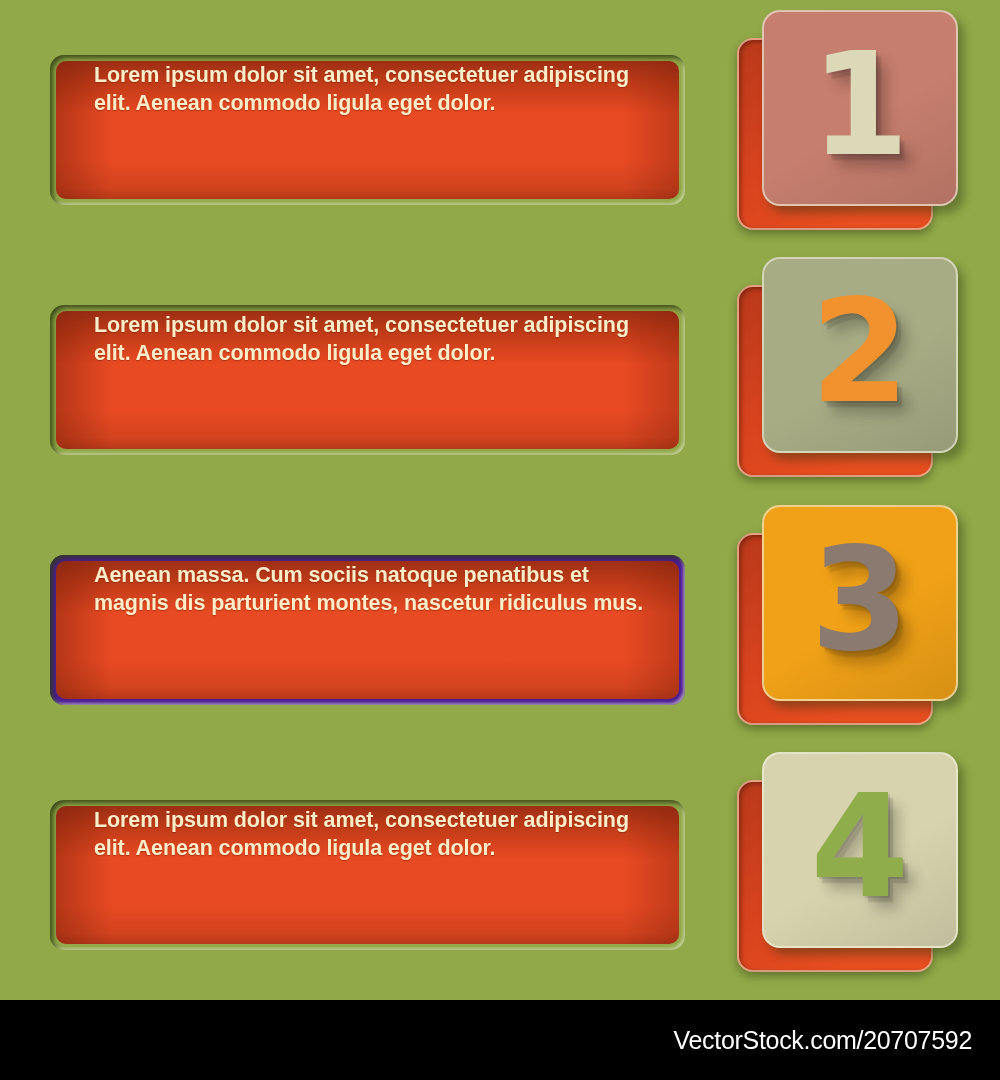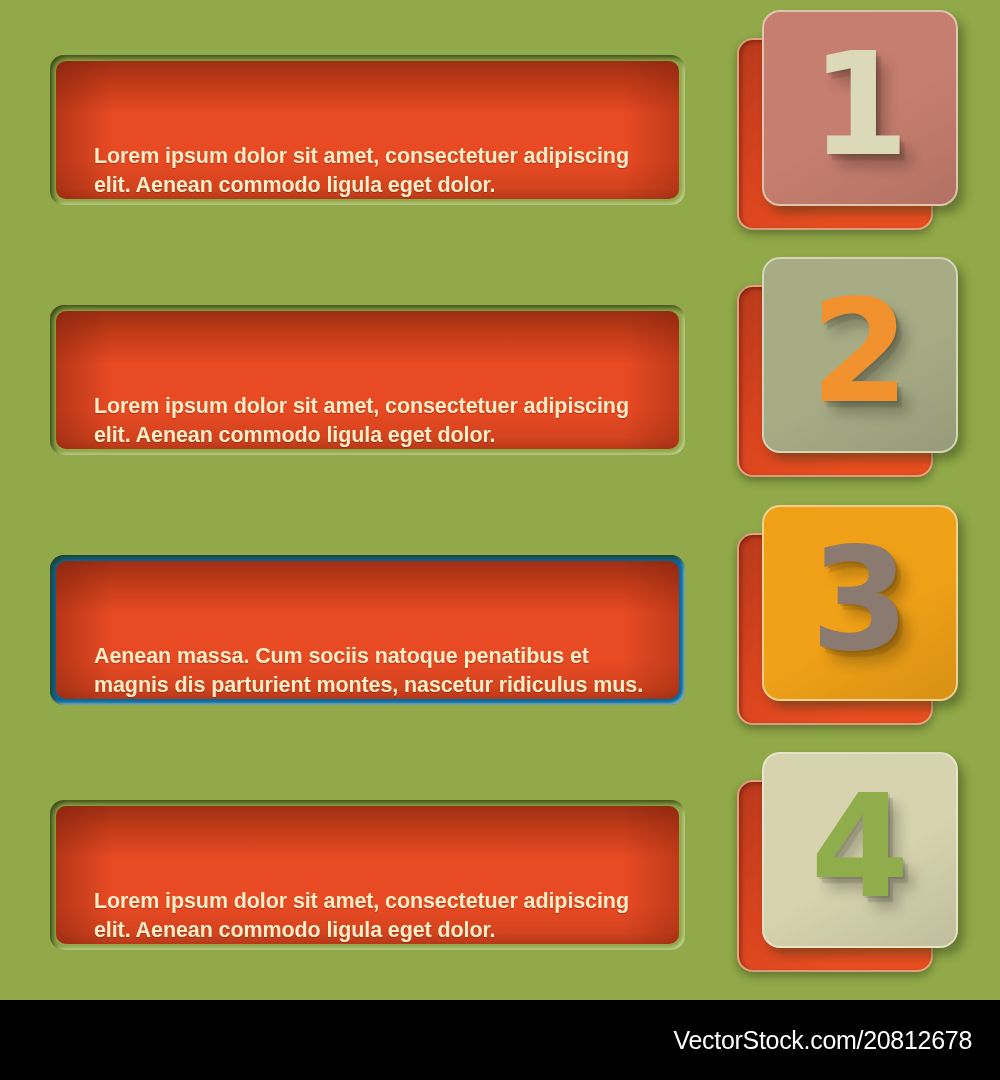--- a/index.html
+++ b/index.html
@@ -45,21 +45,21 @@
   }
   .panel-inner {
     position: relative;
     width: 100%;
     height: 100%;
     border-radius: 10px;
     background:
       linear-gradient(to bottom, #9E2F14 0%, #C13B18 16%, #E84A23 38%, #E84A23 72%, #D2431E 92%, #B7381A 100%);
     overflow: hidden;
     display: flex;
-    align-items: flex-end;
+    align-items: flex-start;
   }
   .panel-inner::before {
     
     content: "";
     position: absolute;
     left: 0; top: 0; right: 0; bottom: 0;
     background: linear-gradient(to right, rgba(120,30,10,0.45) 0%, rgba(120,30,10,0.0) 9%, rgba(120,30,10,0.0) 91%, rgba(120,30,10,0.35) 100%);
     pointer-events: none;
   }
   .panel-text {
@@ -170,21 +170,21 @@
         <div class="panel-text" style="color: rgb(251, 237, 200);">Lorem ipsum dolor sit amet, consectetuer adipiscing elit. Aenean commodo ligula eget dolor.</div>
       </div>
     </div>
 
     <div class="panel panel-2" style="background-color: rgb(145, 169, 72);">
       <div class="panel-inner">
         <div class="panel-text" style="color: rgb(251, 237, 200);">Lorem ipsum dolor sit amet, consectetuer adipiscing elit. Aenean commodo ligula eget dolor.</div>
       </div>
     </div>
 
-    <div class="panel panel-3" style="background-color: #0369a1;">
+    <div class="panel panel-3" style="background-color: #4c1d95;">
       <div class="panel-inner">
         <div class="panel-text" style="color: rgb(251, 237, 200);">Aenean massa. Cum sociis natoque penatibus et magnis dis parturient montes, nascetur ridiculus mus.</div>
       </div>
     </div>
 
     <div class="panel panel-4" style="background-color: rgb(145, 169, 72);">
       <div class="panel-inner">
         <div class="panel-text" style="color: rgb(251, 237, 200);">Lorem ipsum dolor sit amet, consectetuer adipiscing elit. Aenean commodo ligula eget dolor.</div>
       </div>
     </div>
@@ -213,16 +213,16 @@
     <div class="tile-group tile-g4">
       <div class="tile-back" style="background: linear-gradient(145deg, rgb(184, 57, 26) 0%, rgb(216, 67, 30) 45%, rgb(231, 78, 32) 80%, rgb(231, 78, 32) 100%);"></div>
       <div class="tile-front" style="background: linear-gradient(150deg, rgb(215, 211, 174) 0%, rgb(215, 211, 174) 55%, rgba(0, 0, 0, 0.1) 100%), rgb(215, 211, 174);">
         <span class="tile-num" style="color: rgb(143, 173, 74); text-shadow: rgba(0, 0, 0, 0.1) 2px 2px 0px, rgba(0, 0, 0, 0.14) 5px 6px 2px, rgba(0, 0, 0, 0.22) 11px 13px 13px;">4</span>
       </div>
     </div>
 
   </div>
 
   <div id="footer" style="background: rgb(0, 0, 0);">
-    <div class="wm-right" style="color: rgb(255, 255, 255);">VectorStock.com/20812678</div>
+    <div class="wm-right" style="color: rgb(255, 255, 255);">VectorStock.com/20707592</div>
   </div>
 
 </div>
 
 </body></html>

